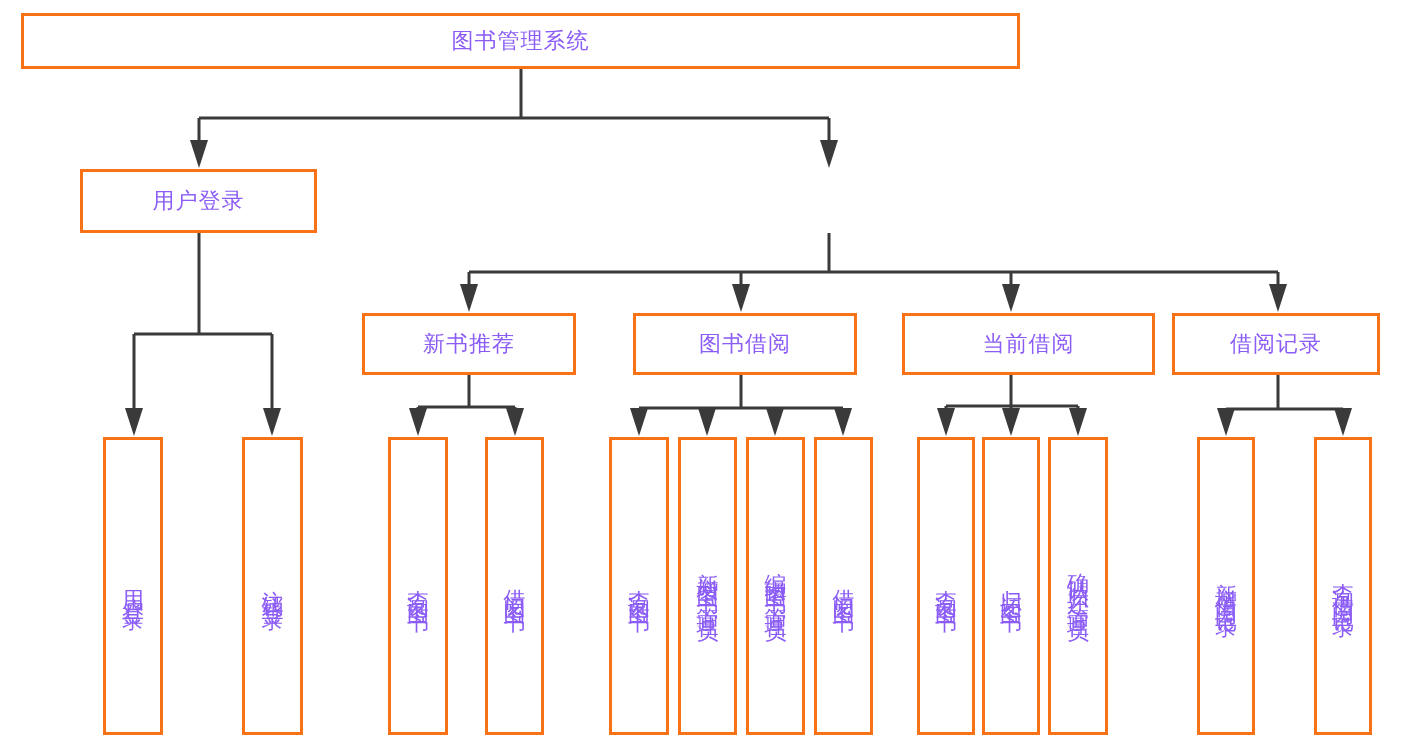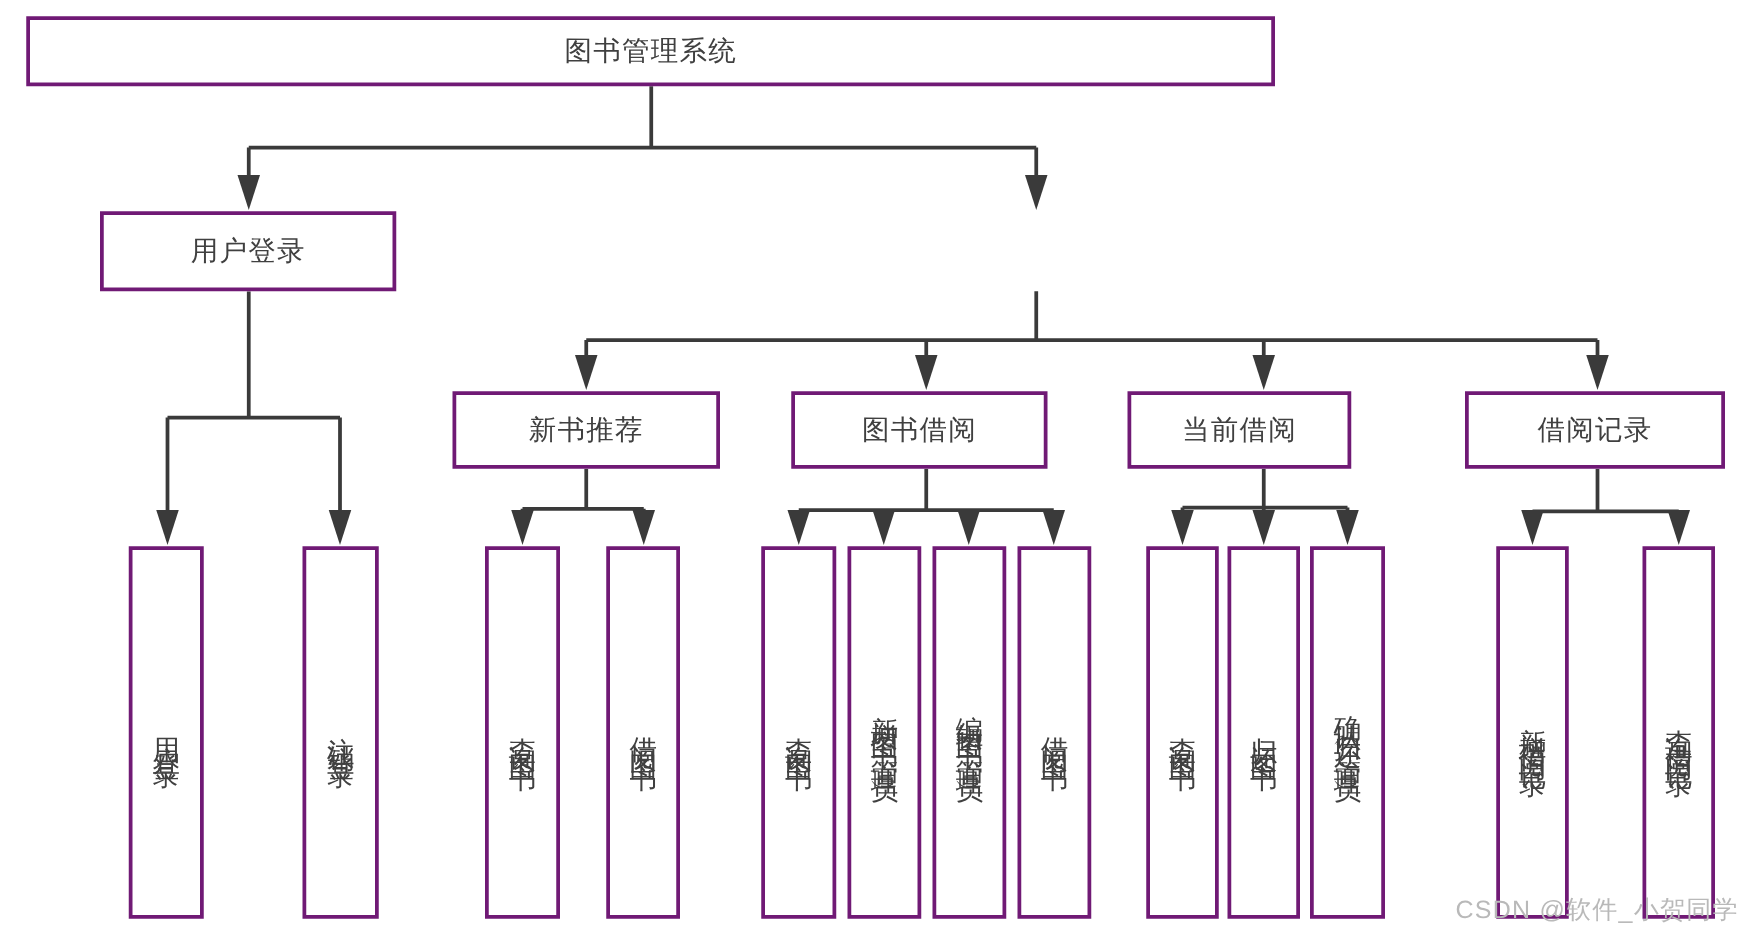--- a/index.html
+++ b/index.html
@@ -8,23 +8,23 @@
     width:1405px;height:747px;
     background:#ffffff;
     overflow:hidden;
     font-family:"Liberation Sans","DejaVu Sans",sans-serif;
   }
   .connector-svg{position:absolute;left:0;top:0;width:1405px;height:747px;}
   .hbox,.vbox{
     position:absolute;
     box-sizing:border-box;
     background:#ffffff;
-    border:3px solid #701a75;
+    border:3px solid #f97316;
     display:flex;align-items:center;justify-content:center;
-    color:#404040;
+    color:#8b5cf6;
     z-index:2;
   }
   .hbox{font-size:22px;letter-spacing:1px;}
   .vbox{top:437px;height:298px;font-size:22px;}
   .vbox .vlbl{
     writing-mode:vertical-rl;
     text-orientation:mixed;
     letter-spacing:7px;
     line-height:1;
   }
@@ -87,24 +87,24 @@
     <span>图书管理系统</span>
   </div>
 
   <div class="hbox" style="left:80px;top:169px;width:237px;height:64px;">
     <span>用户登录</span>
   </div>
 
   <div class="hbox" style="left:362px;top:313px;width:214px;height:62px;">
     <span>新书推荐</span>
   </div>
-  <div class="hbox" style="left:633px;top:313px;width:205px;height:62px;">
+  <div class="hbox" style="left:633px;top:313px;width:224px;height:62px;">
     <span>图书借阅</span>
   </div>
-  <div class="hbox" style="left:902px;top:313px;width:179px;height:62px;">
+  <div class="hbox" style="left:902px;top:313px;width:253px;height:62px;">
     <span>当前借阅</span>
   </div>
   <div class="hbox" style="left:1172px;top:313px;width:208px;height:62px;">
     <span>借阅记录</span>
   </div>
 
   <div class="vbox" style="left:103px;width:60px;">
     <span class="vlbl">用户登录</span>
   </div>
   <div class="vbox" style="left:242px;width:61px;">
@@ -141,15 +141,14 @@
     <span class="vlbl">确认归还（管理员）</span>
   </div>
 
   <div class="vbox" style="left:1197px;width:58px;">
     <span class="vlbl">新增借阅记录</span>
   </div>
   <div class="vbox" style="left:1314px;width:58px;">
     <span class="vlbl">查询借阅记录</span>
   </div>
 
-  <div class="watermark">CSDN @软件_小贺同学</div>
 
 </div>
 
 </body></html>

